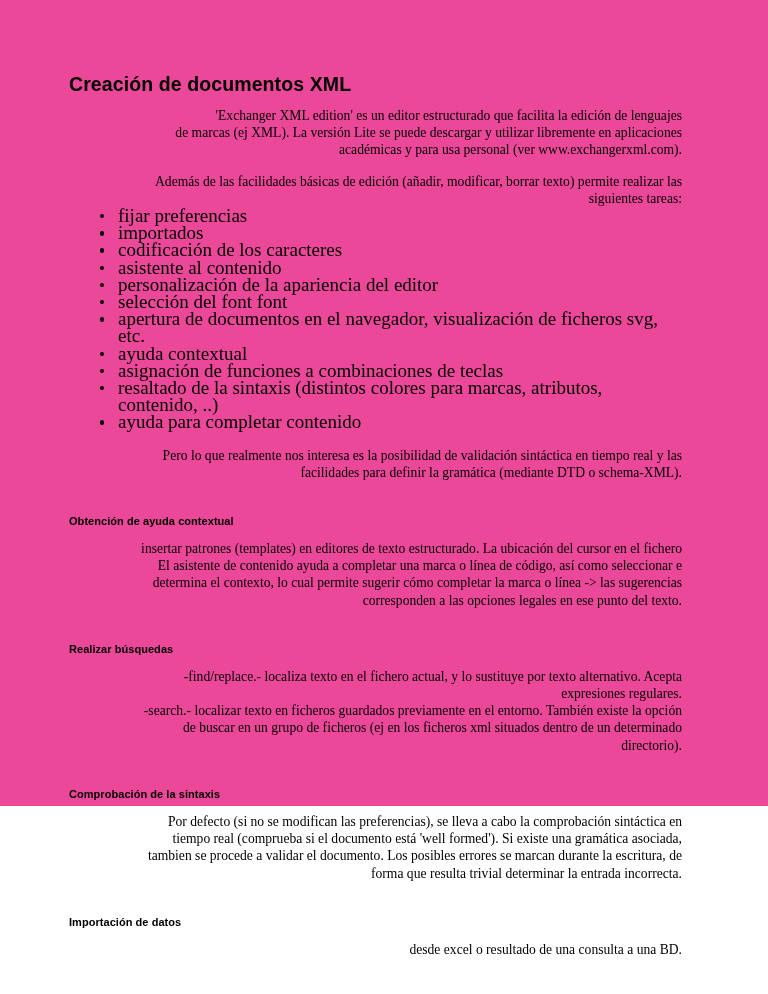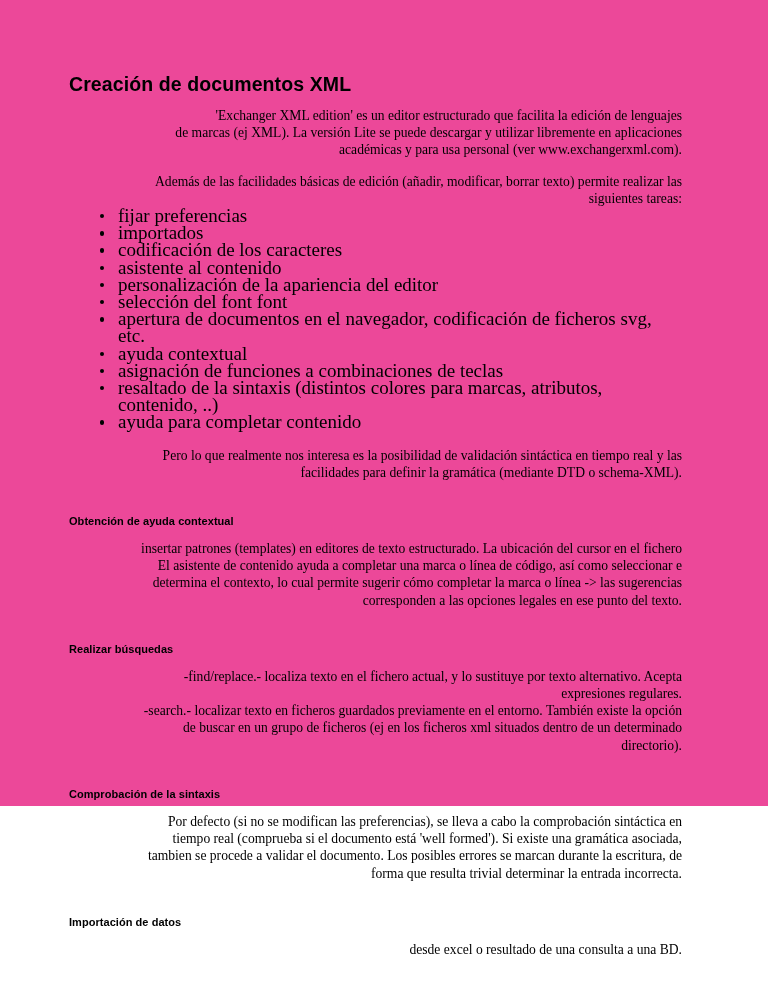--- a/index.html
+++ b/index.html
@@ -99,21 +99,21 @@
       <span class="line-break-block">siguientes tareas:</span>
     </p>
 
   <ul class="task-list">
       <li><span class="bullet-dot"></span><span>fijar preferencias</span></li>
       <li><span class="bullet-dot"></span><span>importados</span></li>
       <li><span class="bullet-dot"></span><span>codificación de los caracteres</span></li>
       <li><span class="bullet-dot"></span><span>asistente al contenido</span></li>
       <li><span class="bullet-dot"></span><span>personalización de la apariencia del editor</span></li>
       <li><span class="bullet-dot"></span><span>selección del font font</span></li>
-      <li><span class="bullet-dot"></span><span>apertura de documentos en el navegador, codificación de ficheros svg, etc.</span></li>
+      <li><span class="bullet-dot"></span><span>apertura de documentos en el navegador, visualización de ficheros svg, etc.</span></li>
       <li><span class="bullet-dot"></span><span>ayuda contextual</span></li>
       <li><span class="bullet-dot"></span><span>asignación de funciones a combinaciones de teclas</span></li>
       <li><span class="bullet-dot"></span><span>resaltado de la sintaxis (distintos colores para marcas, atributos, contenido, ..)</span></li>
       <li><span class="bullet-dot"></span><span>ayuda para completar contenido</span></li>
     </ul>
 
   <p class="body-text after-list">
       <span class="line-break-block">Pero lo que realmente nos interesa es la posibilidad de validación sintáctica en tiempo real y las</span>
       <span class="line-break-block">facilidades para definir la gramática (mediante DTD o schema-XML).</span>
     </p>

